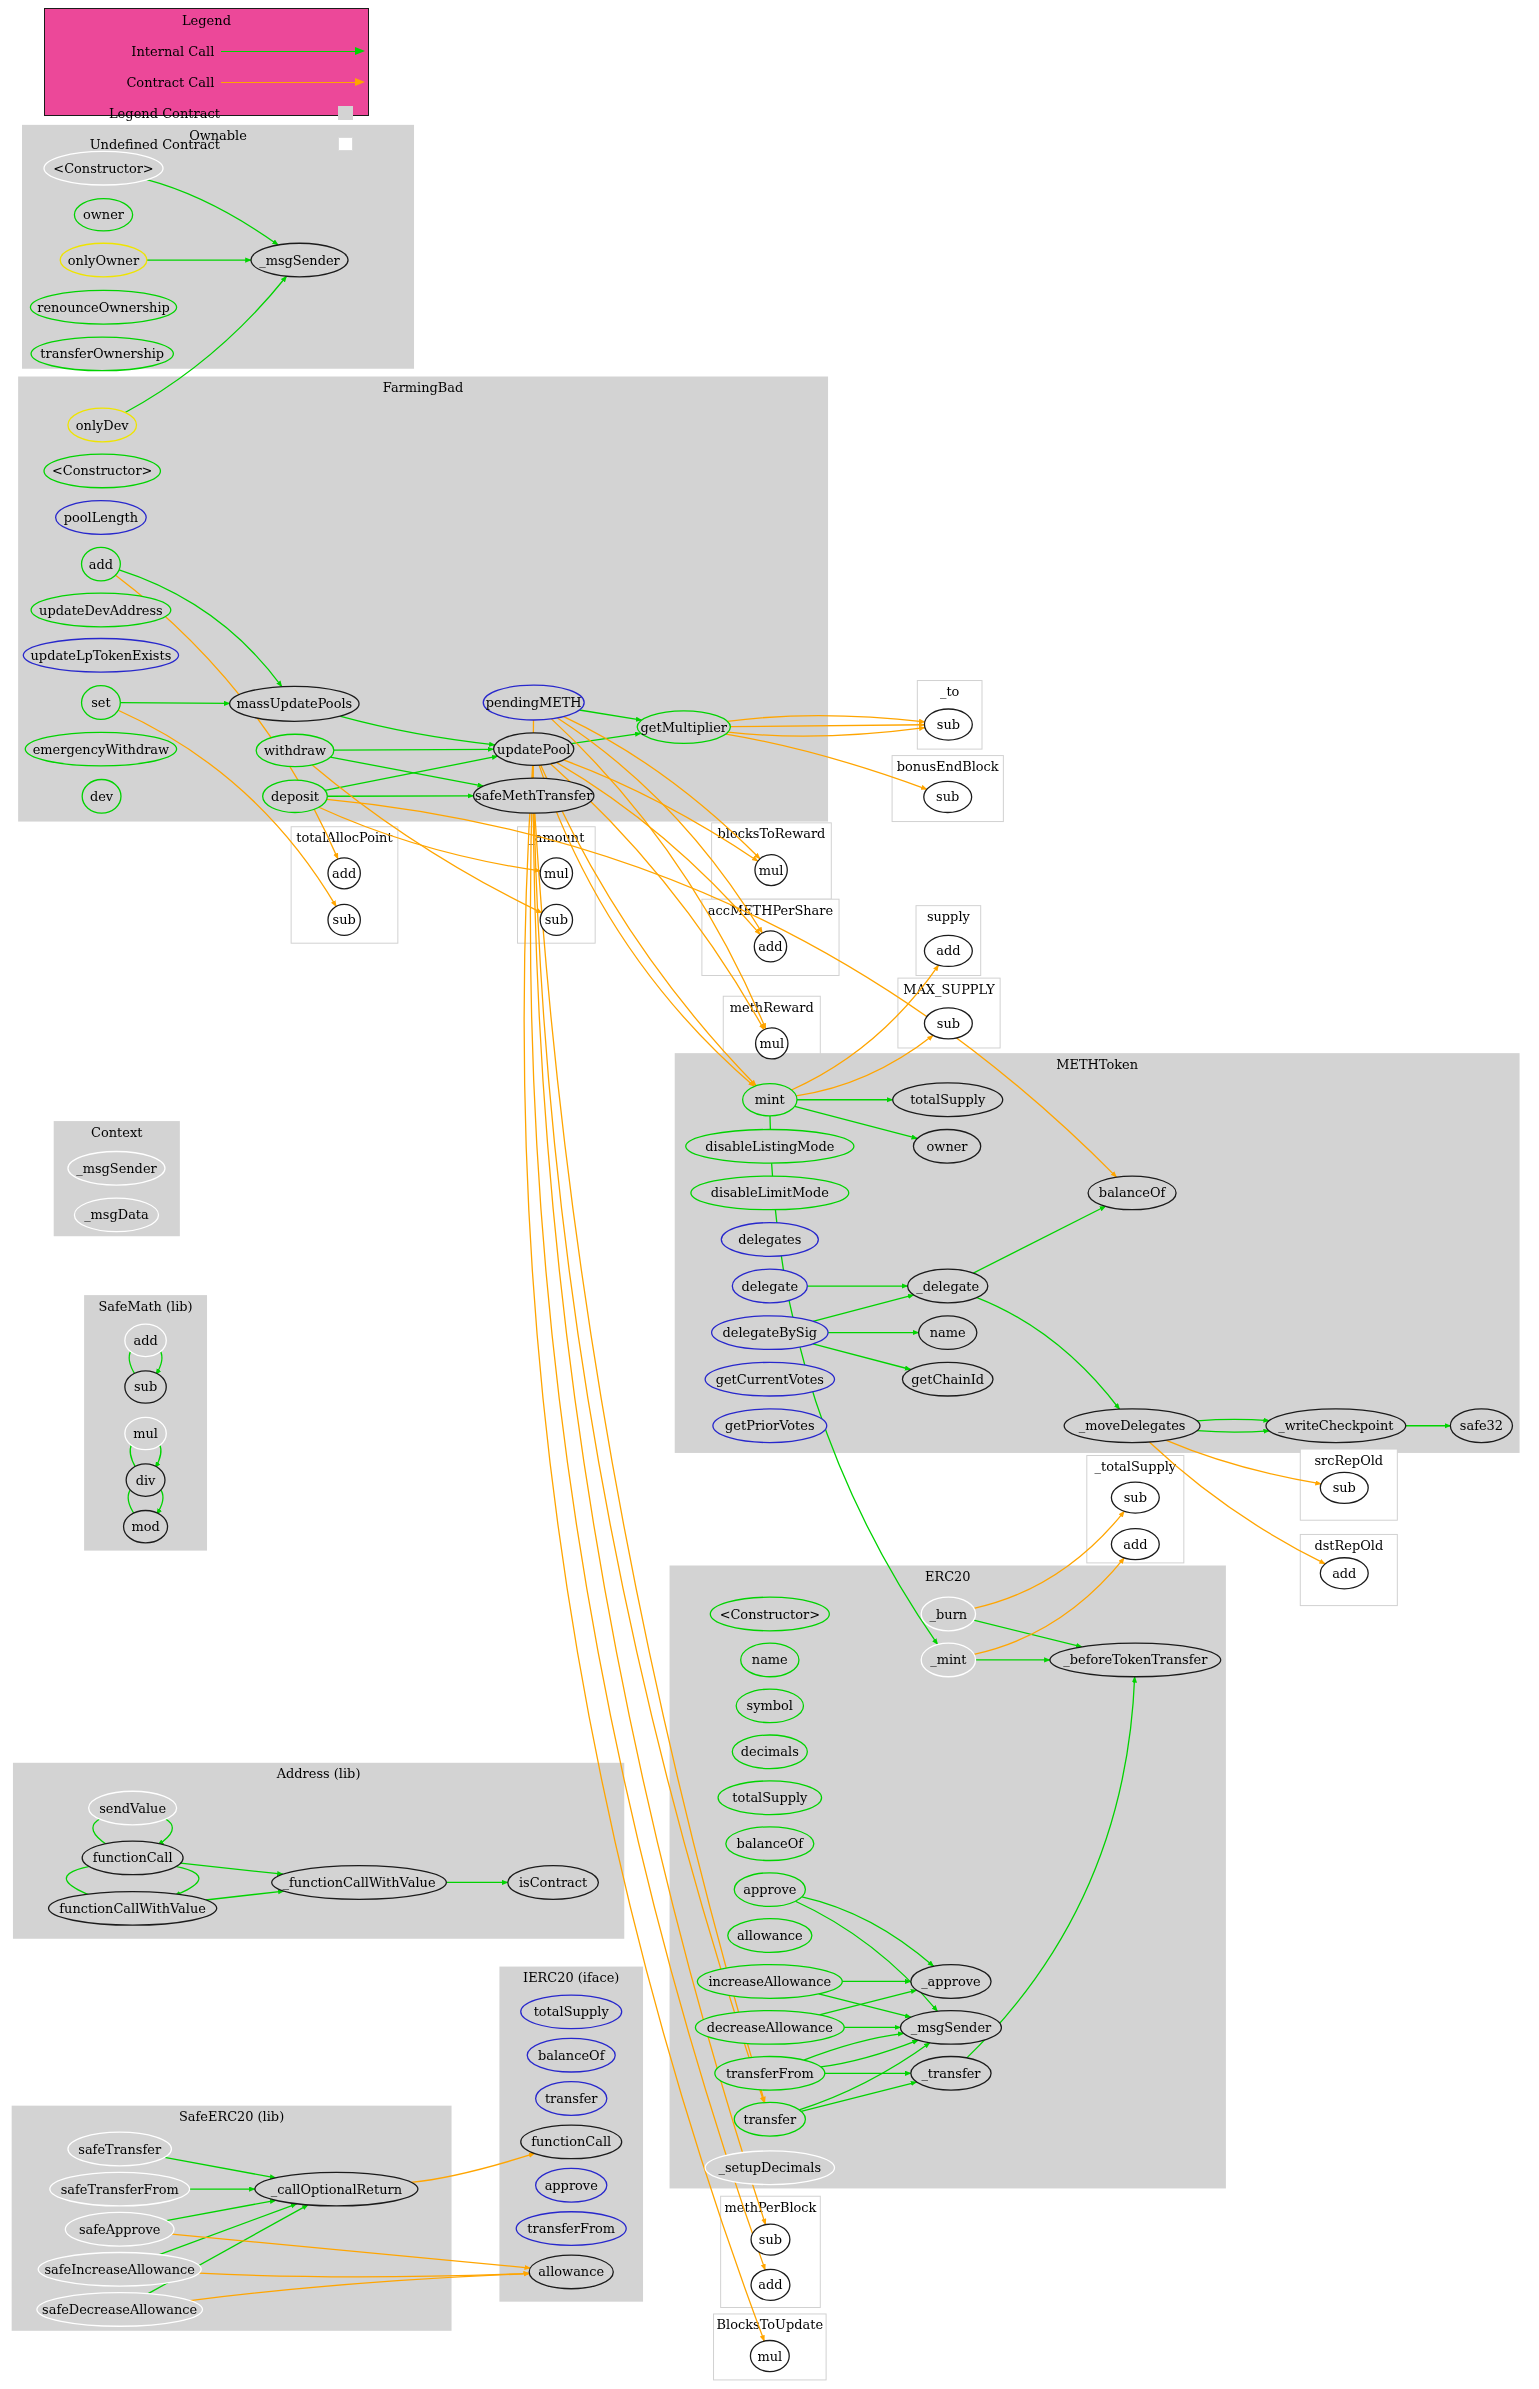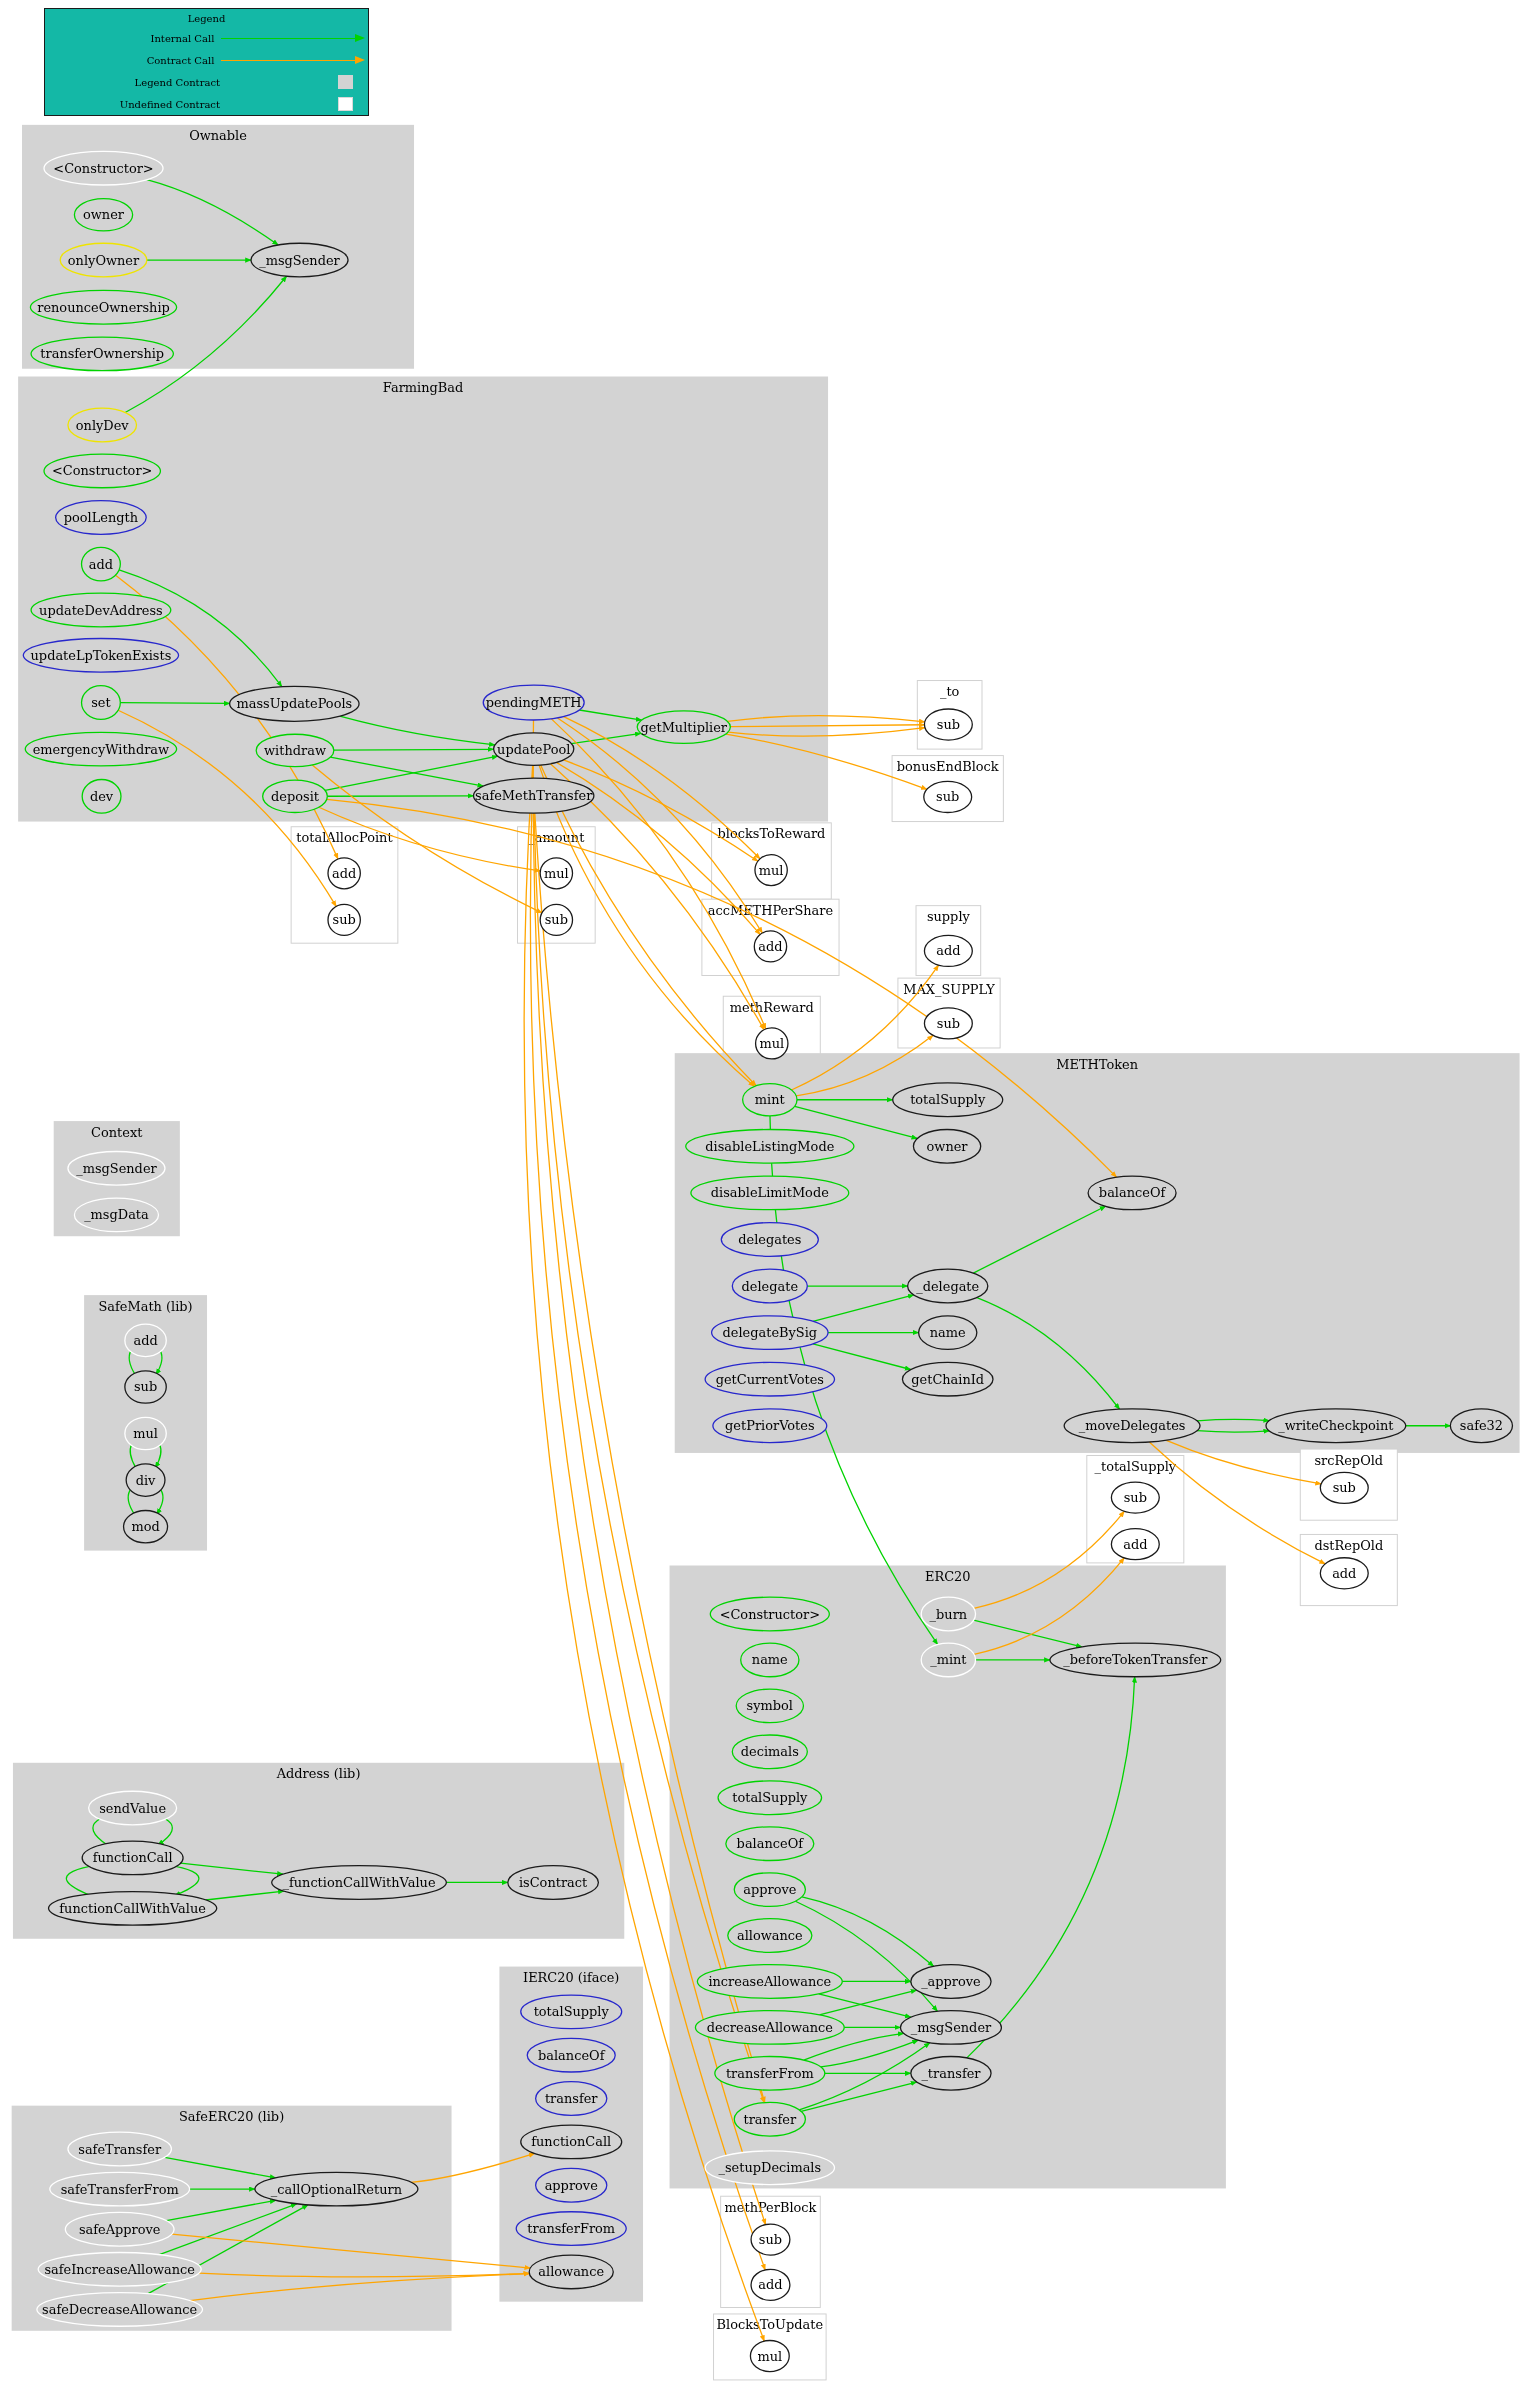--- a/index.html
+++ b/index.html
@@ -1,23 +1,23 @@
 <!DOCTYPE html>
 <html style="font-size:10.4px"><head>
 <meta charset="utf-8">
 <style>
   html,body{margin:0;padding:0;background:#ffffff;}
   body{width:1539px;height:2389px;position:relative;font-family:"DejaVu Serif", serif;}
   #stage{position:absolute;left:0;top:0;width:1539px;height:2389px;}
   svg{position:absolute;left:0;top:0;}
   
-  #legend{position:absolute;left:44px;top:8.4px;width:325px;height:108px;background:#14b8a6;
-          border:1px solid #1b1b1b;box-sizing:border-box;font-size:10px;color:#000;}
+  #legend{position:absolute;left:44px;top:8.4px;width:325px;height:108px;background:#ec4899;
+          border:1px solid #1b1b1b;box-sizing:border-box;font-size:13px;color:#000;}
   #legend .lg-title{text-align:center;margin-top:3.9px;}
-  .lg-row{display:flex;align-items:center;height:16px;margin-top:6px;}
+  .lg-row{display:flex;align-items:center;height:16px;margin-top:15px;}
   .lg-label{width:175px;text-align:right;padding-right:6.5px;}
   .lg-arrow{position:relative;width:152px;height:1.3px;}
   .lg-arrow .shaft{position:absolute;left:0;top:0;width:139px;height:1.3px;}
   .lg-arrow .head{position:absolute;right:2.6px;top:-3.9px;width:0;height:0;
      border-left:10.4px solid transparent;border-top:4.5px solid transparent;border-bottom:4.5px solid transparent;}
   .lg-swatch{width:15.5px;height:14.2px;margin-left:111px;box-sizing:border-box;}
   .sw-defined{background:#d3d3d3;border:0.6px solid #d3d3d3;}
   .sw-undefined{background:#ffffff;border:0.6px solid #d9d9d9;}
 </style>
 </head>

